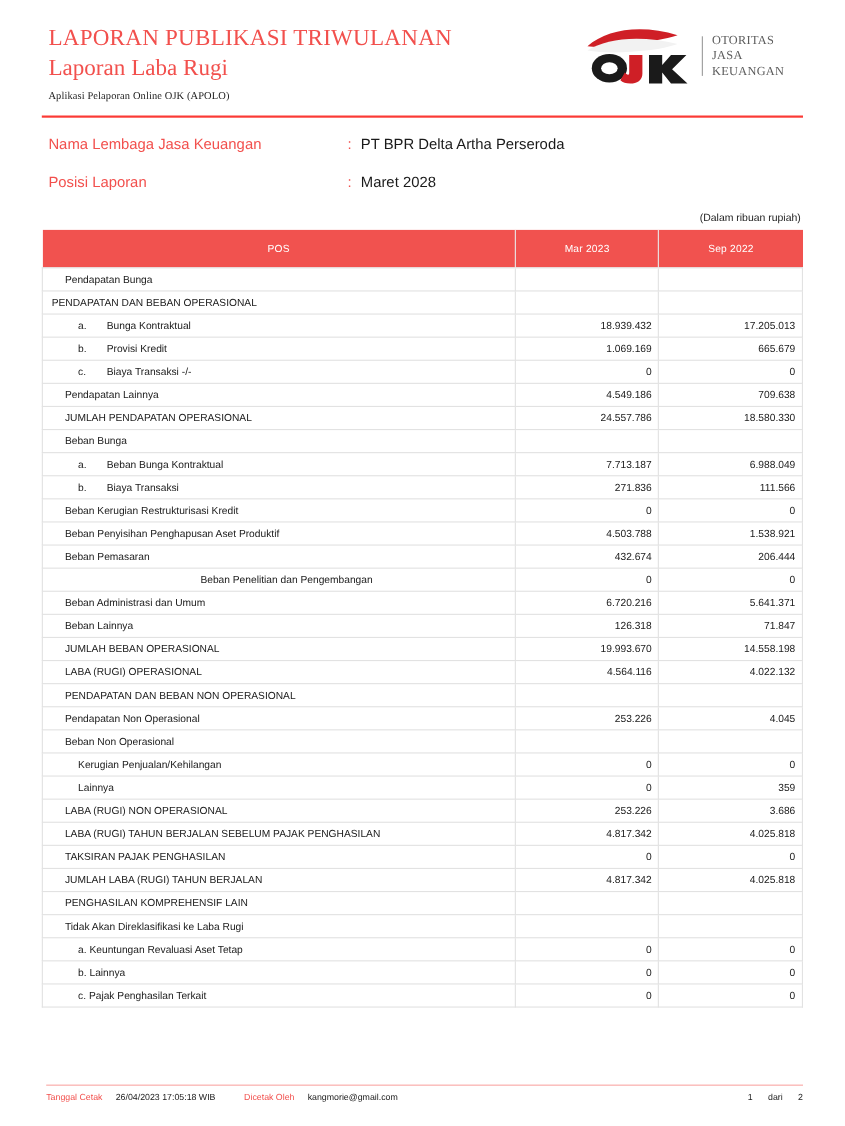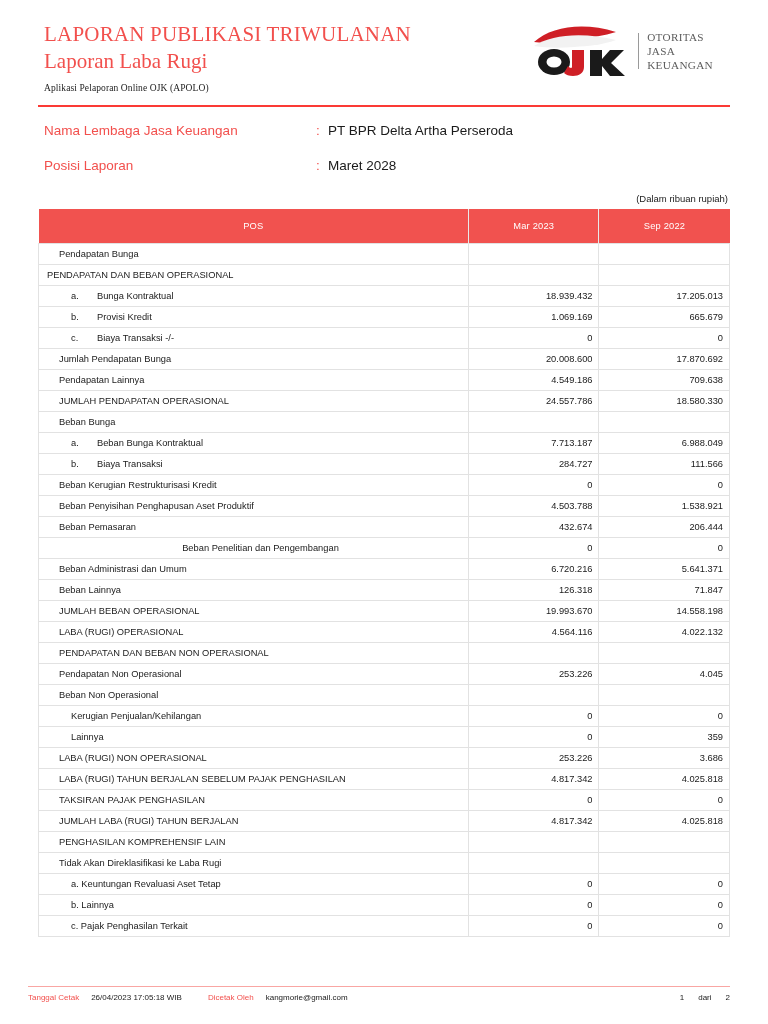--- a/index.html
+++ b/index.html
@@ -136,21 +136,21 @@
   .lvl0 { padding-left: 14px; }
   .lvl1 { padding-left: 14px; }
   .lvl2 { padding-left: 14px; }
 
   .marker-wrap { display: flex; align-items: baseline; }
   .marker { width: 26px; flex: 0 0 26px; }
 
   
   .footer {
     position: absolute;
-    left: 28px; right: 38px;
+    left: 42px; right: 38px;
     bottom: 22px;
   }
   .footer-rule {
     height: 1px;
     background: #f9a6a3;
     margin-bottom: 6px;
   }
   .footer-inner {
     display: flex;
     align-items: center;
@@ -268,25 +268,20 @@
           <td class="pos-cell lvl2" style="padding-left: 32px;">
             <div class="marker-wrap">
               <span class="marker">c.</span>
               <span>Biaya Transaksi -/-</span>
             </div>
           </td>
           <td class="num">0</td>
           <td class="num">0</td>
         </tr>
         <tr>
-          <td class="pos-cell lvl1" style="padding-left: 20px;"><span>Jumlah Pendapatan Bunga</span></td>
-          <td class="num">20.008.600</td>
-          <td class="num">17.870.692</td>
-        </tr>
-        <tr>
           <td class="pos-cell lvl1" style="padding-left: 20px;"><span>Pendapatan Lainnya</span></td>
           <td class="num">4.549.186</td>
           <td class="num">709.638</td>
         </tr>
         <tr>
           <td class="pos-cell lvl1" style="padding-left: 20px;"><span>JUMLAH PENDAPATAN OPERASIONAL</span></td>
           <td class="num">24.557.786</td>
           <td class="num">18.580.330</td>
         </tr>
         <tr>
@@ -304,21 +299,21 @@
           <td class="num">7.713.187</td>
           <td class="num">6.988.049</td>
         </tr>
         <tr>
           <td class="pos-cell lvl2" style="padding-left: 32px;">
             <div class="marker-wrap">
               <span class="marker">b.</span>
               <span>Biaya Transaksi</span>
             </div>
           </td>
-          <td class="num">284.727</td>
+          <td class="num">271.836</td>
           <td class="num">111.566</td>
         </tr>
         <tr>
           <td class="pos-cell lvl1" style="padding-left: 20px;"><span>Beban Kerugian Restrukturisasi Kredit</span></td>
           <td class="num">0</td>
           <td class="num">0</td>
         </tr>
         <tr>
           <td class="pos-cell lvl1" style="padding-left: 20px;"><span>Beban Penyisihan Penghapusan Aset Produktif</span></td>
           <td class="num">4.503.788</td>

